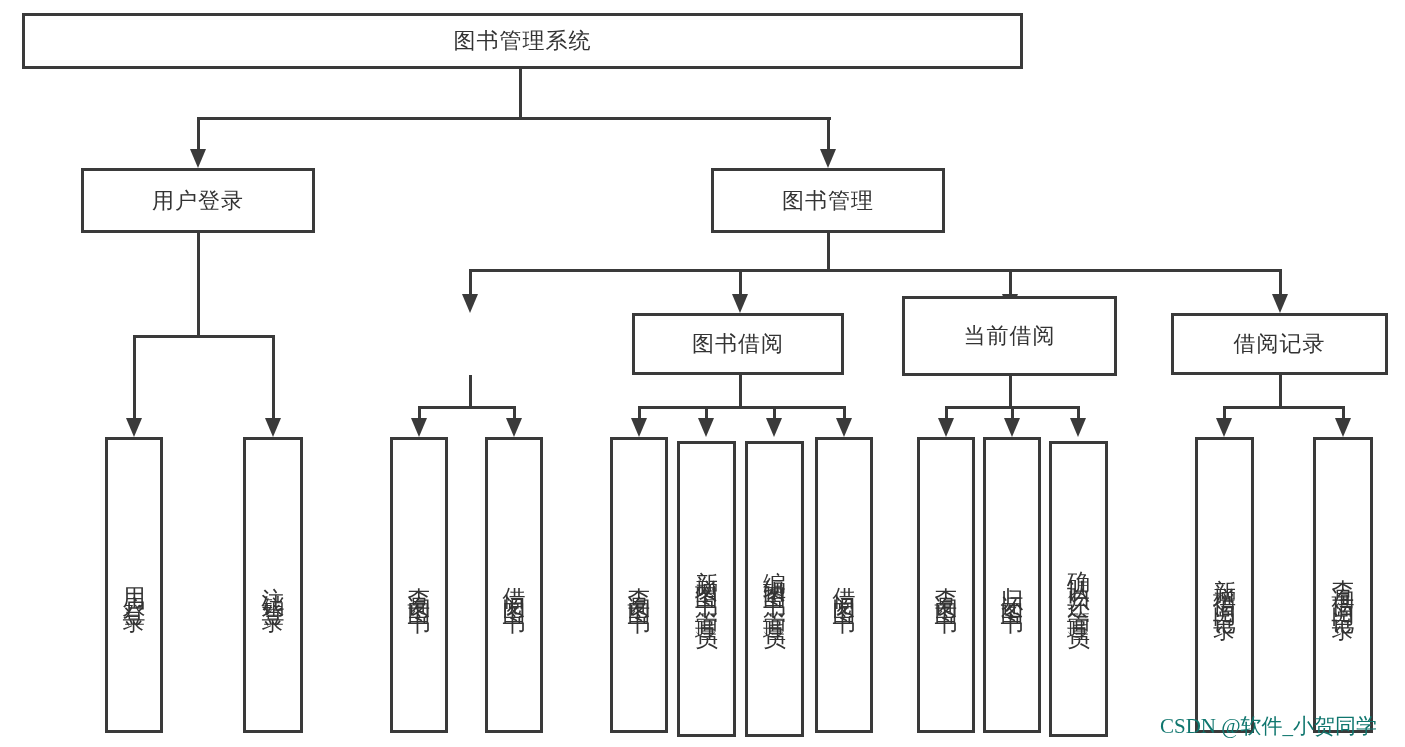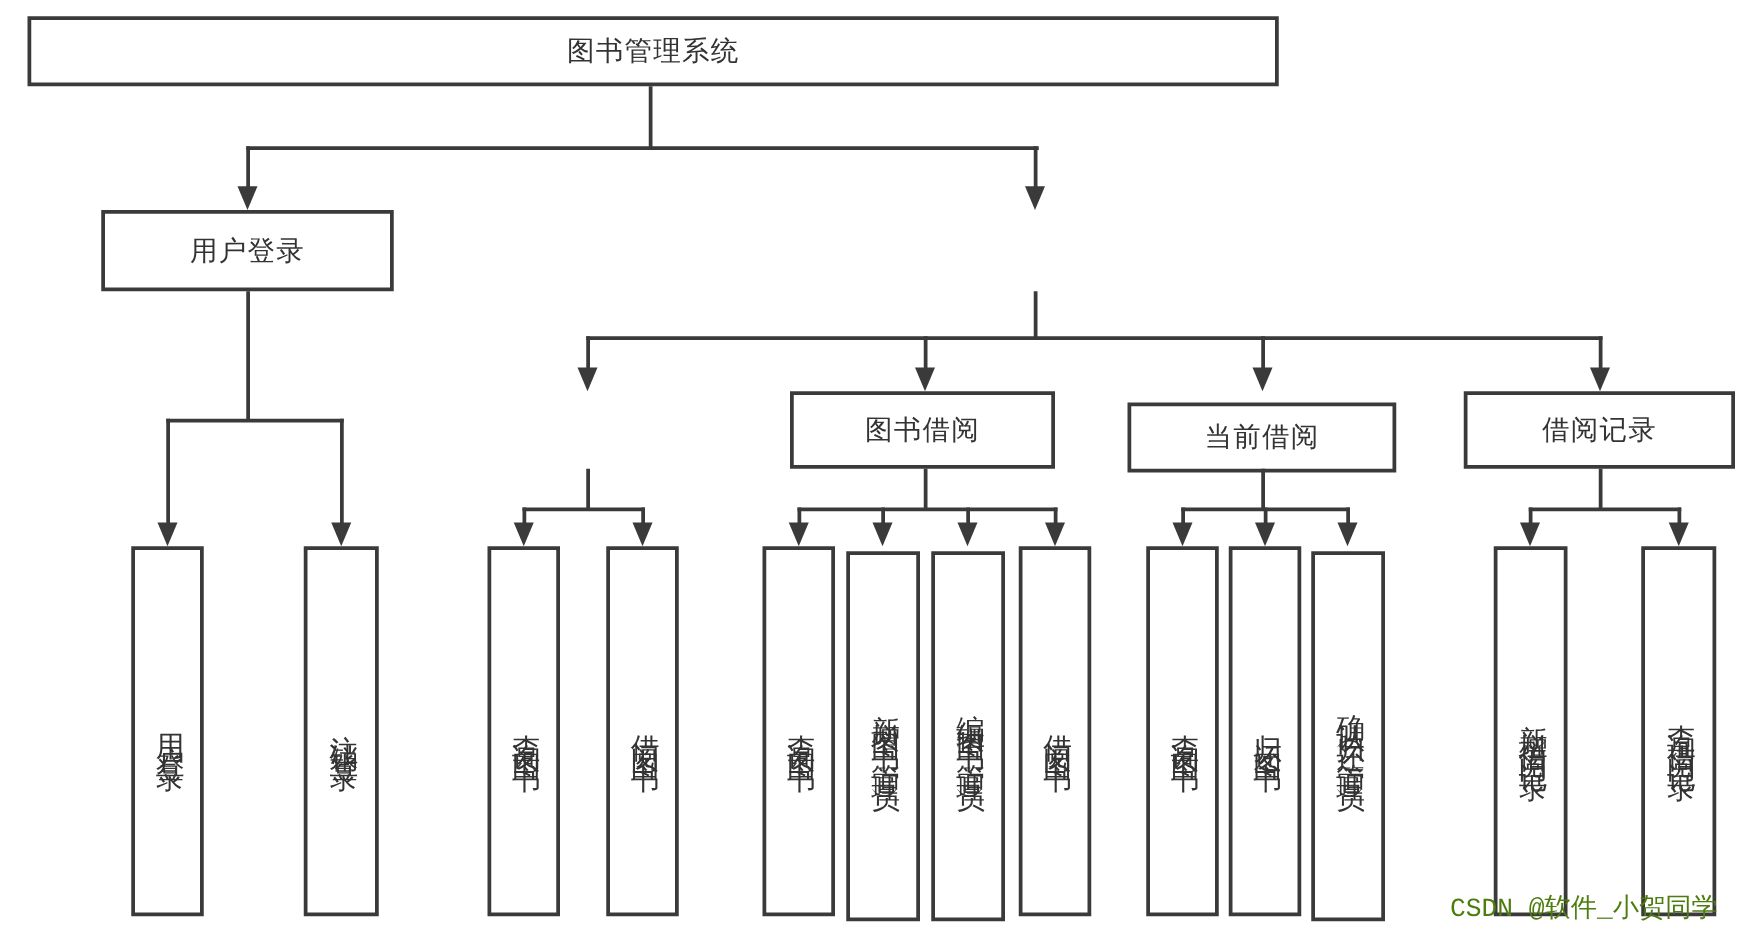--- a/index.html
+++ b/index.html
@@ -1,20 +1,20 @@
 <!DOCTYPE html>
 <html><head>
 <meta charset="utf-8">
 <style>
   html,body{margin:0;padding:0;background:#ffffff;}
   .canvas{
     position:relative;
     width:1405px;height:747px;
     background:#ffffff;
-    font-family:Liberation Mono, monospace;
+    font-family:Liberation Serif, serif;
     overflow:hidden;
   }
   .box{
     position:absolute;
     border:3px solid #3a3a3a;
     background:#ffffff;
     display:flex;align-items:center;justify-content:center;
     box-sizing:border-box;
     color:#333333;
   }
@@ -31,21 +31,21 @@
   .arrow{
     position:absolute;width:0;height:0;
     border-left:8px solid transparent;
     border-right:8px solid transparent;
     border-top:19px solid #3a3a3a;
   }
   .watermark{
     position:absolute;
     left:1160px;top:712px;
     font-size:21px;
-    color:#4d7c0f;
+    color:#0f766e;
     z-index:10;
     white-space:nowrap;
   }
 </style>
 </head>
 <body>
 
 <div class="canvas">
 
   <div class="box hbox" style="left:22px;top:13px;width:1001px;height:56px;">
@@ -54,20 +54,23 @@
 
   <div class="vline" style="left:519px;top:69px;height:49px;"></div>
   <div class="hline" style="left:197px;top:117px;width:634px;"></div>
   <div class="vline" style="left:197px;top:117px;height:35px;"></div>
   <div class="vline" style="left:827px;top:117px;height:35px;"></div>
   <div class="arrow" style="left:190px;top:149px;"></div>
   <div class="arrow" style="left:820px;top:149px;"></div>
 
   <div class="box hbox" style="left:81px;top:168px;width:234px;height:65px;">
     <span>用户登录</span>
+  </div>
+  <div class="box hbox" style="left:711px;top:168px;width:234px;height:65px;">
+    <span>图书管理</span>
   </div>
 
   <div class="vline" style="left:197px;top:233px;height:104px;"></div>
   <div class="hline" style="left:133px;top:335px;width:142px;"></div>
   <div class="vline" style="left:133px;top:335px;height:85px;"></div>
   <div class="vline" style="left:272px;top:335px;height:85px;"></div>
   <div class="arrow" style="left:126px;top:418px;"></div>
   <div class="arrow" style="left:265px;top:418px;"></div>
 
   <div class="box vbox" style="left:105px;top:437px;width:58px;height:296px;">
@@ -84,21 +87,21 @@
   <div class="vline" style="left:1009px;top:269px;height:27px;"></div>
   <div class="vline" style="left:1279px;top:269px;height:27px;"></div>
   <div class="arrow" style="left:462px;top:294px;"></div>
   <div class="arrow" style="left:732px;top:294px;"></div>
   <div class="arrow" style="left:1002px;top:294px;"></div>
   <div class="arrow" style="left:1272px;top:294px;"></div>
 
   <div class="box hbox" style="left:632px;top:313px;width:212px;height:62px;">
     <span>图书借阅</span>
   </div>
-  <div class="box hbox" style="left:902px;top:322px;width:215px;height:56px;">
+  <div class="box hbox" style="left:902px;top:296px;width:215px;height:80px;">
     <span>当前借阅</span>
   </div>
   <div class="box hbox" style="left:1171px;top:313px;width:217px;height:62px;">
     <span>借阅记录</span>
   </div>
 
   <div class="vline" style="left:469px;top:375px;height:33px;"></div>
   <div class="hline" style="left:418px;top:406px;width:98px;"></div>
   <div class="vline" style="left:418px;top:406px;height:14px;"></div>
   <div class="vline" style="left:513px;top:406px;height:14px;"></div>

